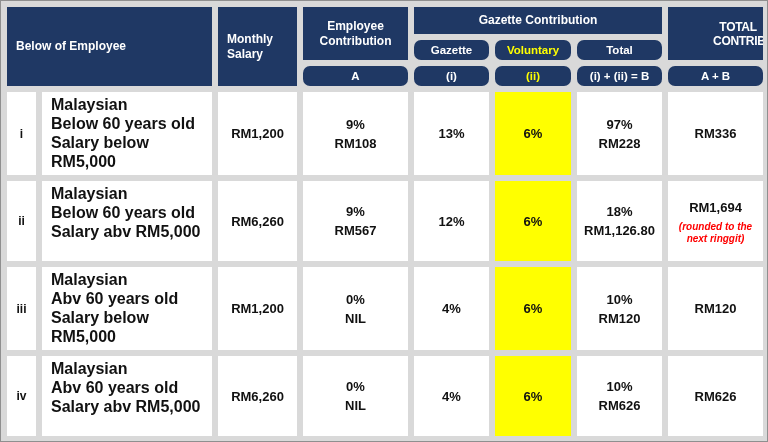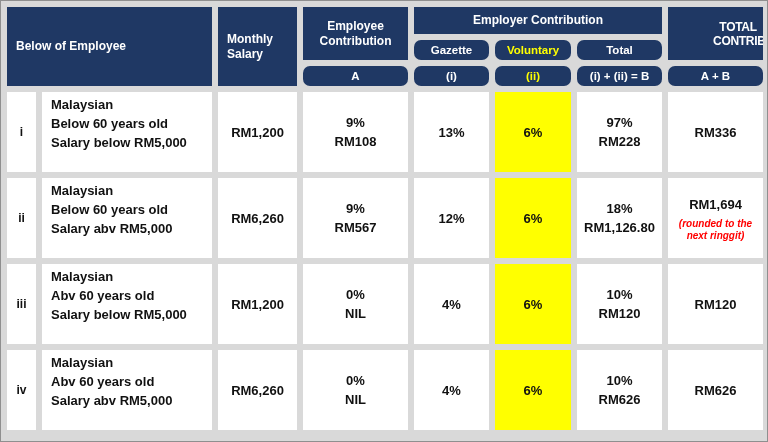--- a/index.html
+++ b/index.html
@@ -36,22 +36,22 @@
   .center { text-align: center; }
 
   .hdr-main { font-size: 12px; line-height: 15px; }
   .hdr-sub  { font-size: 11.5px; line-height: 14px; border-radius: 7px; }
   .hdr-tot  { font-size: 12px; line-height: 14px; letter-spacing: -0.3px; padding-left: 45px; }
 
   td.idx { font-size: 12px; }
 
   td.desc {
     vertical-align: top;
-    padding: 3px 4px 16px 9px;
-    font-size: 13px;
+    padding: 3px 4px 4px 9px;
+    font-size: 16px;
     line-height: 19px;
   }
 
   td.val { font-size: 13px; line-height: 19px; }
 
   .note {
     color: var(--note_red, #FF0000);
     font-style: italic;
     font-size: 10px;
     line-height: 12px;
@@ -73,21 +73,21 @@
         <col style="width:76px">
         <col style="width:85px">
         <col style="width:95px">
     </colgroup>
 
     <tbody>
         <tr style="height:27px">
       <th class="navy left hdr-main" rowspan="3" colspan="2">Below of Employee</th>
       <th class="navy left hdr-main" rowspan="3">Monthly Salary</th>
       <th class="navy center hdr-main" rowspan="2">Employee Contribution</th>
-      <th class="navy center hdr-main" colspan="3">Employer Contribution</th>
+      <th class="navy center hdr-main" colspan="3">Gazette Contribution</th>
       <th class="navy center hdr-tot" rowspan="2">TOTAL CONTRIBUTION</th>
     </tr>
 
     <tr style="height:20px">
       <th class="navy center hdr-sub">Gazette</th>
       <th class="navy center hdr-sub ytext">Voluntary</th>
       <th class="navy center hdr-sub">Total</th>
     </tr>
 
     <tr style="height:20px">

